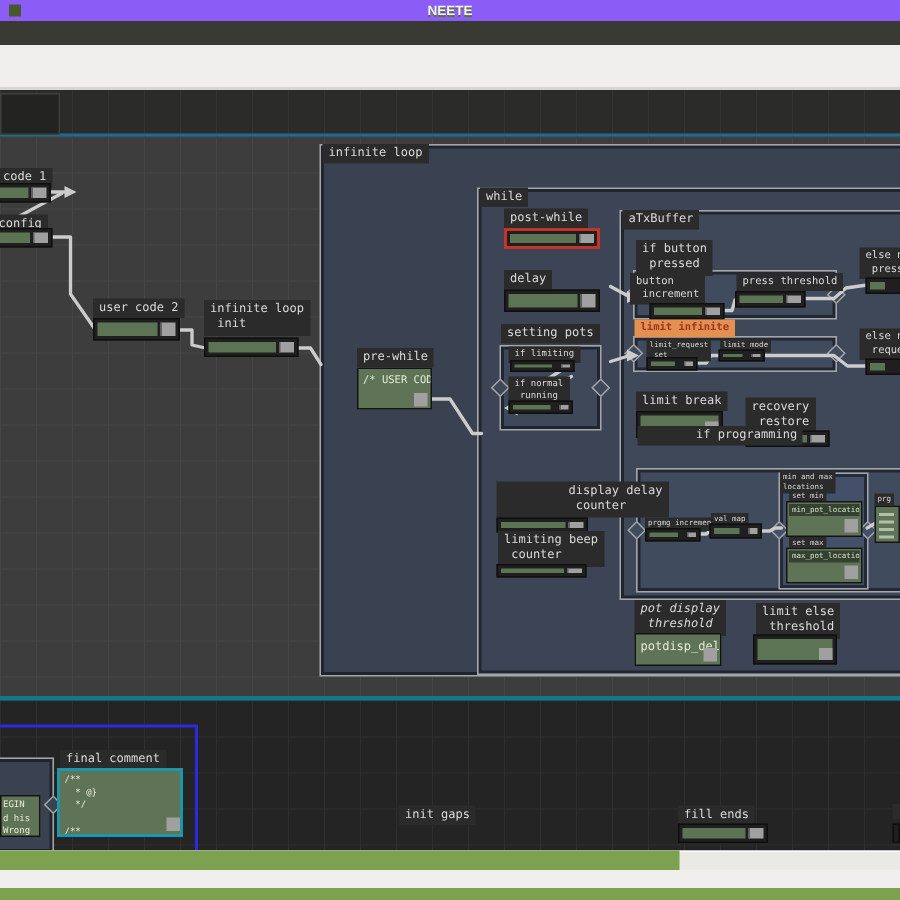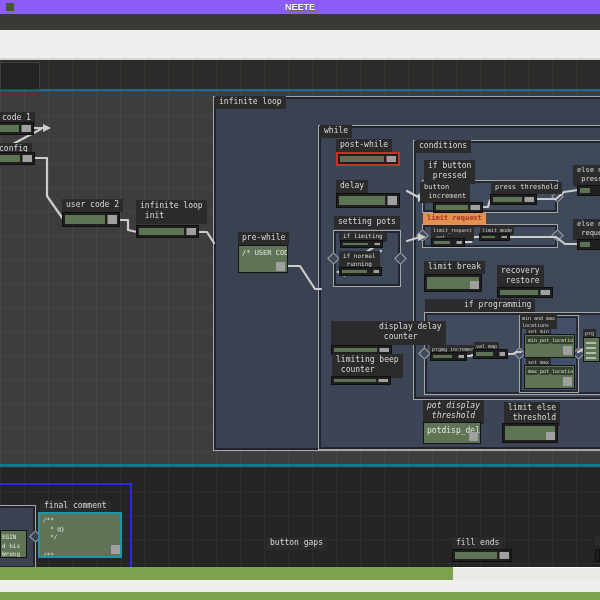--- a/index.html
+++ b/index.html
@@ -209,21 +209,21 @@
   <div class="abs codebox f7" style="left:423px;top:422px;width:58px;height:22px;font-size:8px;">potdisp_delay</div>
   <div class="abs" style="left:469px;top:432px;width:9px;height:9px;background:#a0a0a0;z-index:3;"></div>
 
   <div class="abs lbl" style="left:504px;top:402px;">limit else
  threshold</div>
   <div class="abs node tall" style="left:502px;top:423px;width:56px;height:20px;">
       <i class="g"></i>
       <i class="cap"></i>
     </div>
 
-  <div class="abs lbl" style="left:415px;top:140px;">conditions</div>
+  <div class="abs lbl" style="left:415px;top:140px;">aTxBuffer</div>
 
   <div class="abs lbl" style="left:424px;top:160px;">if button
  pressed</div>
   <div class="abs lbl f7" style="left:420px;top:182px;">button
  increment</div>
   <div class="abs node" style="left:433px;top:202px;width:50px;height:11px;">
       <i class="g"></i>
       <i class="cap"></i>
     </div>
   <div class="abs lbl f7" style="left:491px;top:182px;">press threshold</div>
@@ -231,21 +231,21 @@
       <i class="g"></i>
       <i class="cap"></i>
     </div>
 
   <div class="abs lbl f7" style="left:573px;top:165px;">else n
  press</div>
   <div class="abs node" style="left:577px;top:185px;width:28px;height:11px;">
       <i class="g"></i>
     </div>
 
-  <div class="abs lbl f7 orange" style="left:423px;top:213px;">limit request</div>
+  <div class="abs lbl f7 orange" style="left:423px;top:213px;">limit infinite</div>
   <div class="abs lbl f5" style="left:431px;top:226px;">limit_request
  set</div>
   <div class="abs node" style="left:431px;top:238px;width:34px;height:9px;">
       <i class="g"></i>
       <i class="cap" style="width:6px;"></i>
     </div>
   <div class="abs lbl f5" style="left:480px;top:226px;">limit mode</div>
   <div class="abs node" style="left:479px;top:233px;width:31px;height:8px;">
       <i class="g"></i>
       <i class="cap" style="width:6px;"></i>
@@ -263,21 +263,21 @@
       <i class="cap"></i>
     </div>
 
   <div class="abs lbl" style="left:497px;top:265px;">recovery
  restore</div>
   <div class="abs node" style="left:497px;top:287px;width:56px;height:11px;">
       <i class="g"></i>
       <i class="cap"></i>
     </div>
 
-  <div class="abs lbl" style="left:425px;top:299px;padding-left:39px;">if programming</div>
+  <div class="abs lbl" style="left:425px;top:284px;padding-left:39px;">if programming</div>
   <div class="abs lbl f5" style="left:430px;top:345px;">prgmg increment</div>
   <div class="abs node" style="left:430px;top:352px;width:37px;height:9px;">
       <i class="g"></i>
       <i class="cap" style="width:6px;"></i>
     </div>
   <div class="abs lbl f5" style="left:474px;top:342px;">val map</div>
   <div class="abs node" style="left:473px;top:349px;width:35px;height:10px;">
       <i class="g"></i>
       <i class="cap" style="width:6px;"></i>
     </div>
@@ -310,21 +310,21 @@
 
 /**
   * @}</div>
   <div class="abs" style="left:111px;top:545px;width:9px;height:9px;background:#a0a0a0;z-index:3;"></div>
 
   <div class="abs codebox" style="left:0px;top:530px;width:27px;height:28px;padding-left:1px;">EGIN
 d his
 Wrong
 ND_s</div>
 
-  <div class="abs lbl" style="left:266px;top:537px;">button gaps</div>
+  <div class="abs lbl" style="left:266px;top:537px;">init gaps</div>
 
   <div class="abs lbl" style="left:452px;top:537px;">fill ends</div>
   <div class="abs node" style="left:452px;top:549px;width:60px;height:13px;">
       <i class="g"></i>
       <i class="cap"></i>
     </div>
 
   <div class="abs lbl" style="left:595px;top:536px;width:5px;height:8px;padding:1px;"></div>
   <div class="abs node" style="left:595px;top:549px;width:5px;height:13px;">
       <i class="g" style="right:2px;"></i>

